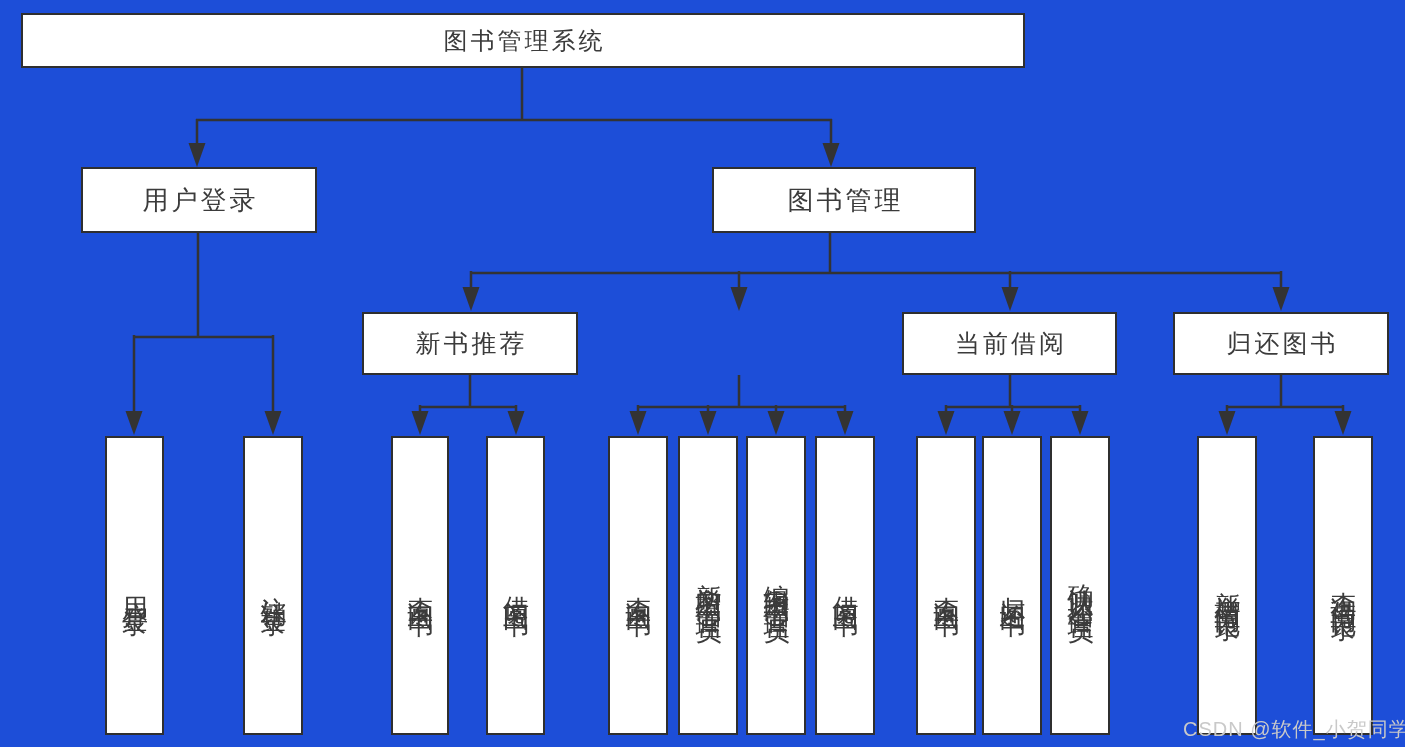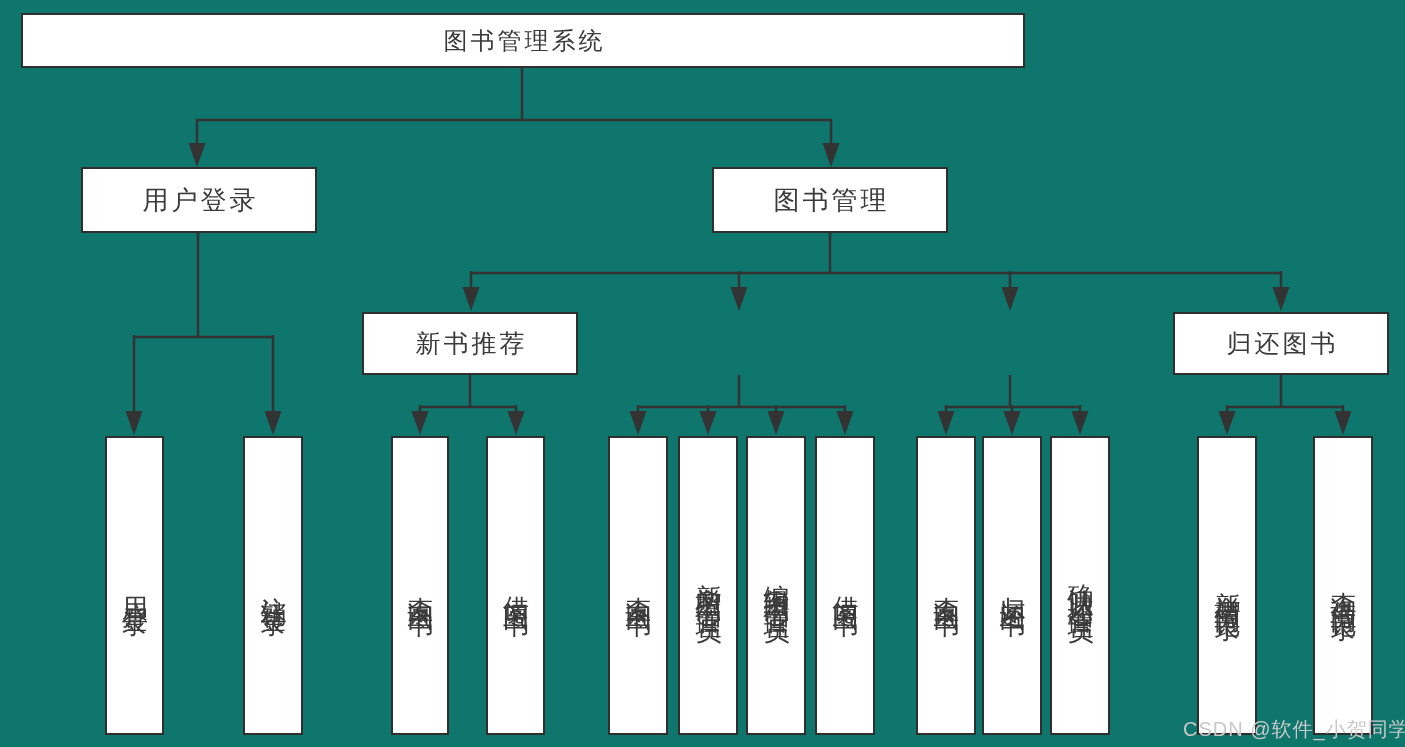--- a/index.html
+++ b/index.html
@@ -5,21 +5,21 @@
   html, body {
     margin: 0;
     padding: 0;
     background: #ffffff;
     font-family: "Liberation Sans", "DejaVu Sans", sans-serif;
   }
   #canvas {
     position: relative;
     width: 1405px;
     height: 747px;
-    background: #0f766e;
+    background: #1d4ed8;
     overflow: hidden;
   }
   #connector-layer {
     position: absolute;
     left: 0; top: 0;
     width: 1405px;
     height: 747px;
     z-index: 1;
   }
   .box {
@@ -100,26 +100,29 @@
     </g>
   </svg>
 
   <div class="box lvl1" style="left:21px; top:13px; width:1004px; height:55px;">
     <span class="hlabel">图书管理系统</span>
   </div>
 
   <div class="box lvl2" style="left:81px; top:167px; width:236px; height:66px;">
     <span class="hlabel">用户登录</span>
   </div>
-  <div class="box lvl2" style="left:712px; top:167px; width:236px; height:66px;">
+  <div class="box lvl2" style="left:712px; top:167px; width:264px; height:66px;">
     <span class="hlabel">图书管理</span>
   </div>
 
   <div class="box lvl3" style="left:362px; top:312px; width:216px; height:63px;">
     <span class="hlabel">新书推荐</span>
+  </div>
+  <div class="box lvl3" style="left:902px; top:312px; width:215px; height:63px;">
+    <span class="hlabel">当前借阅</span>
   </div>
   <div class="box lvl3" style="left:1173px; top:312px; width:216px; height:63px;">
     <span class="hlabel">归还图书</span>
   </div>
 
   <div class="box vbox" style="left:105px; top:436px; width:59px; height:299px;">
     <span class="vtext">用户登录</span>
   </div>
   <div class="box vbox" style="left:243px; top:436px; width:60px; height:299px;">
     <span class="vtext">注销登录</span>

